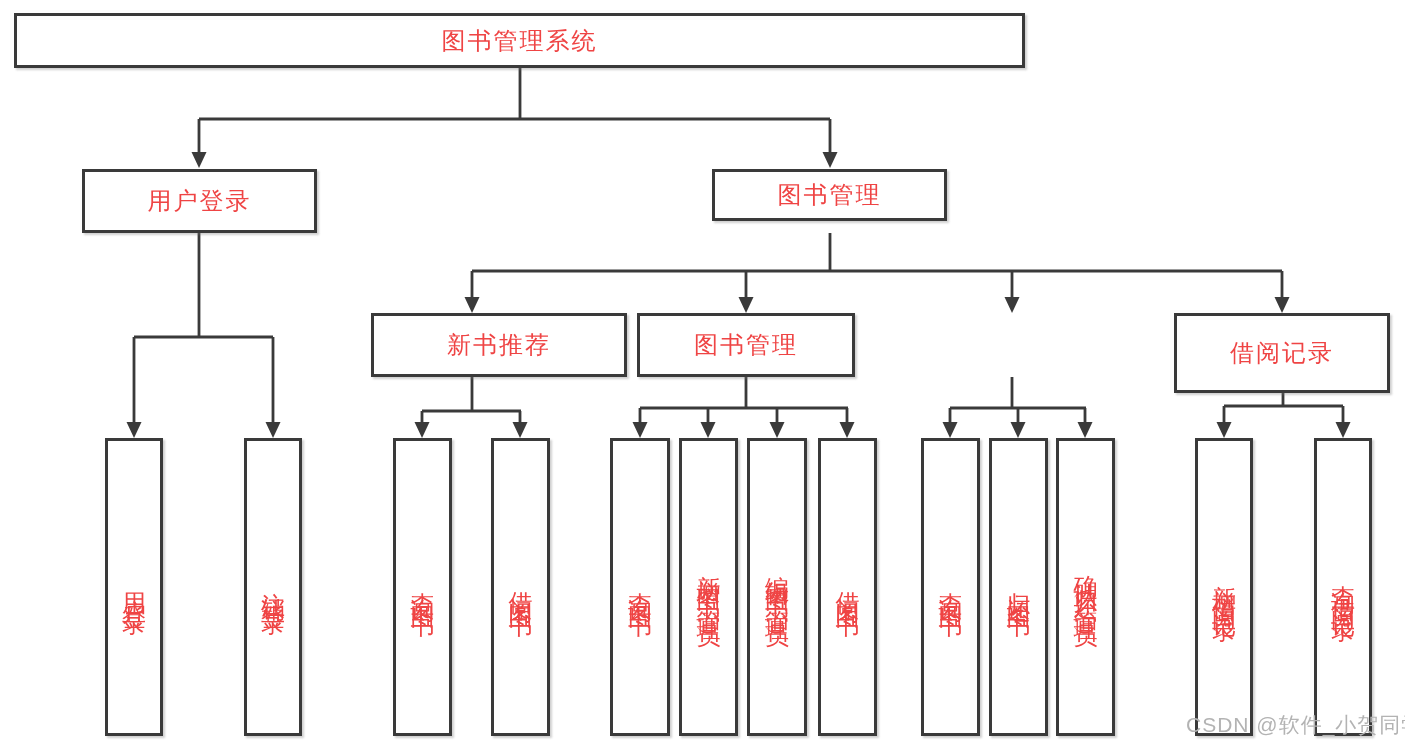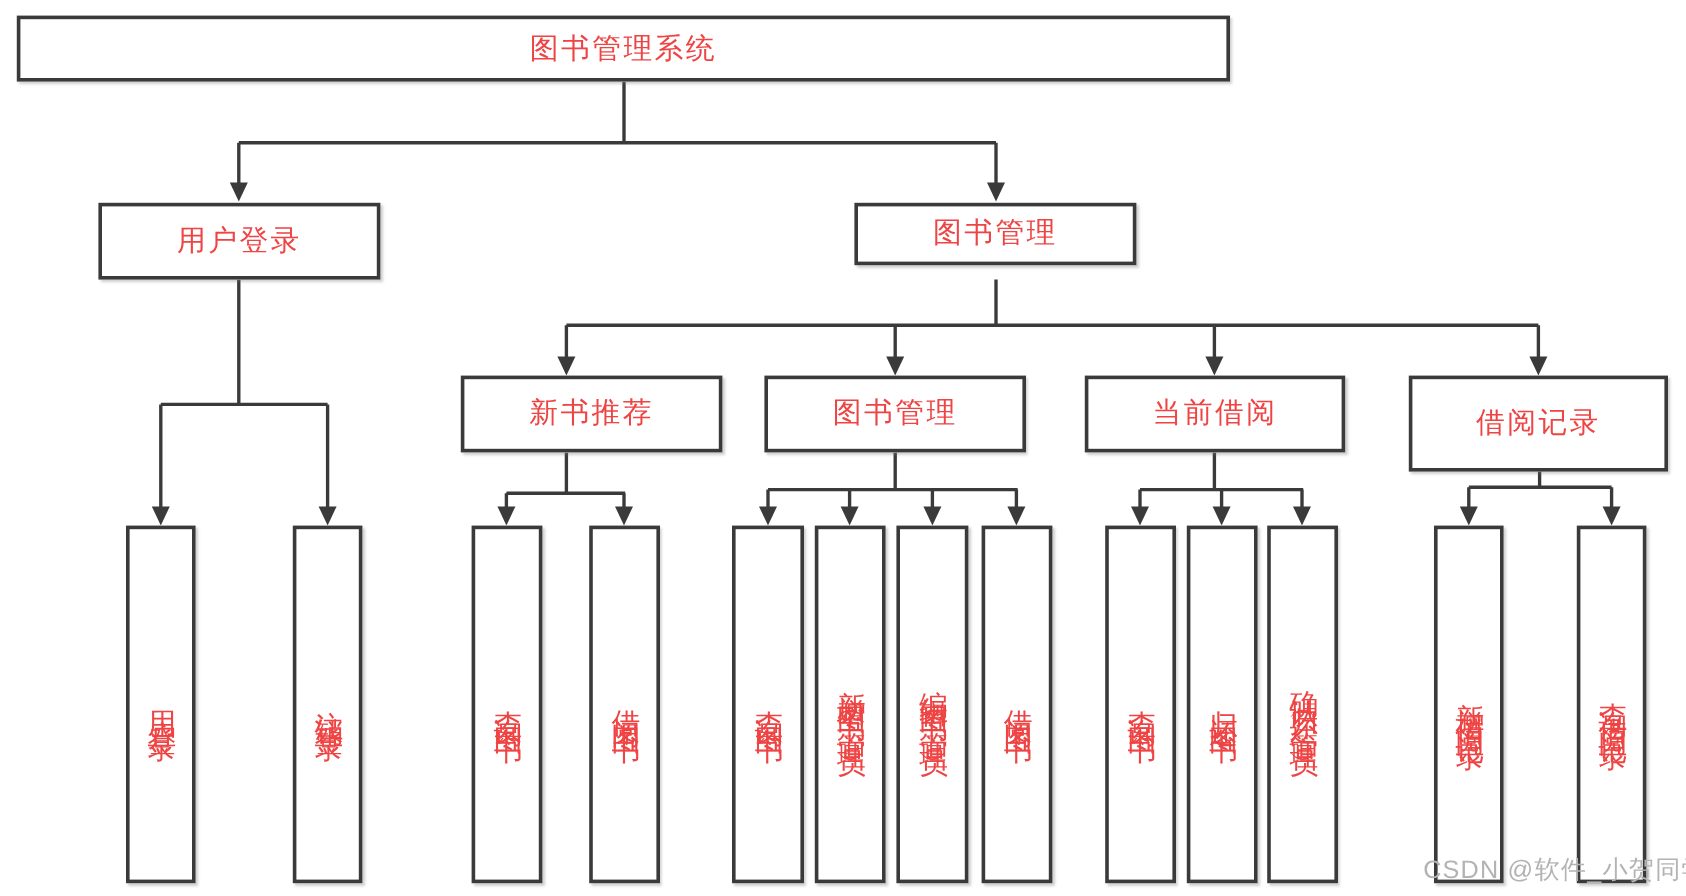--- a/index.html
+++ b/index.html
@@ -91,28 +91,25 @@
     <span>图书管理系统</span>
   </div>
 
   <div class="node h" style="left:82px;top:169px;width:235px;height:64px">
     <span>用户登录</span>
   </div>
   <div class="node h" style="left:712px;top:169px;width:235px;height:52px">
     <span>图书管理</span>
   </div>
 
-  <div class="node h" style="left:384px;top:313px;width:218px;height:64px">
+  <div class="node h" style="left:371px;top:313px;width:256px;height:64px">
     <span>新书推荐</span>
   </div>
   <div class="node h" style="left:637px;top:313px;width:218px;height:64px">
     <span>图书管理</span>
-  </div>
-  <div class="node h" style="left:904px;top:313px;width:217px;height:64px">
-    <span>当前借阅</span>
   </div>
   <div class="node h" style="left:1174px;top:313px;width:216px;height:80px">
     <span>借阅记录</span>
   </div>
 
   <div class="node v" style="left:105px;width:58px">
     <span>用户登录</span>
   </div>
   <div class="node v" style="left:244px;width:58px">
     <span>注销登录</span>

